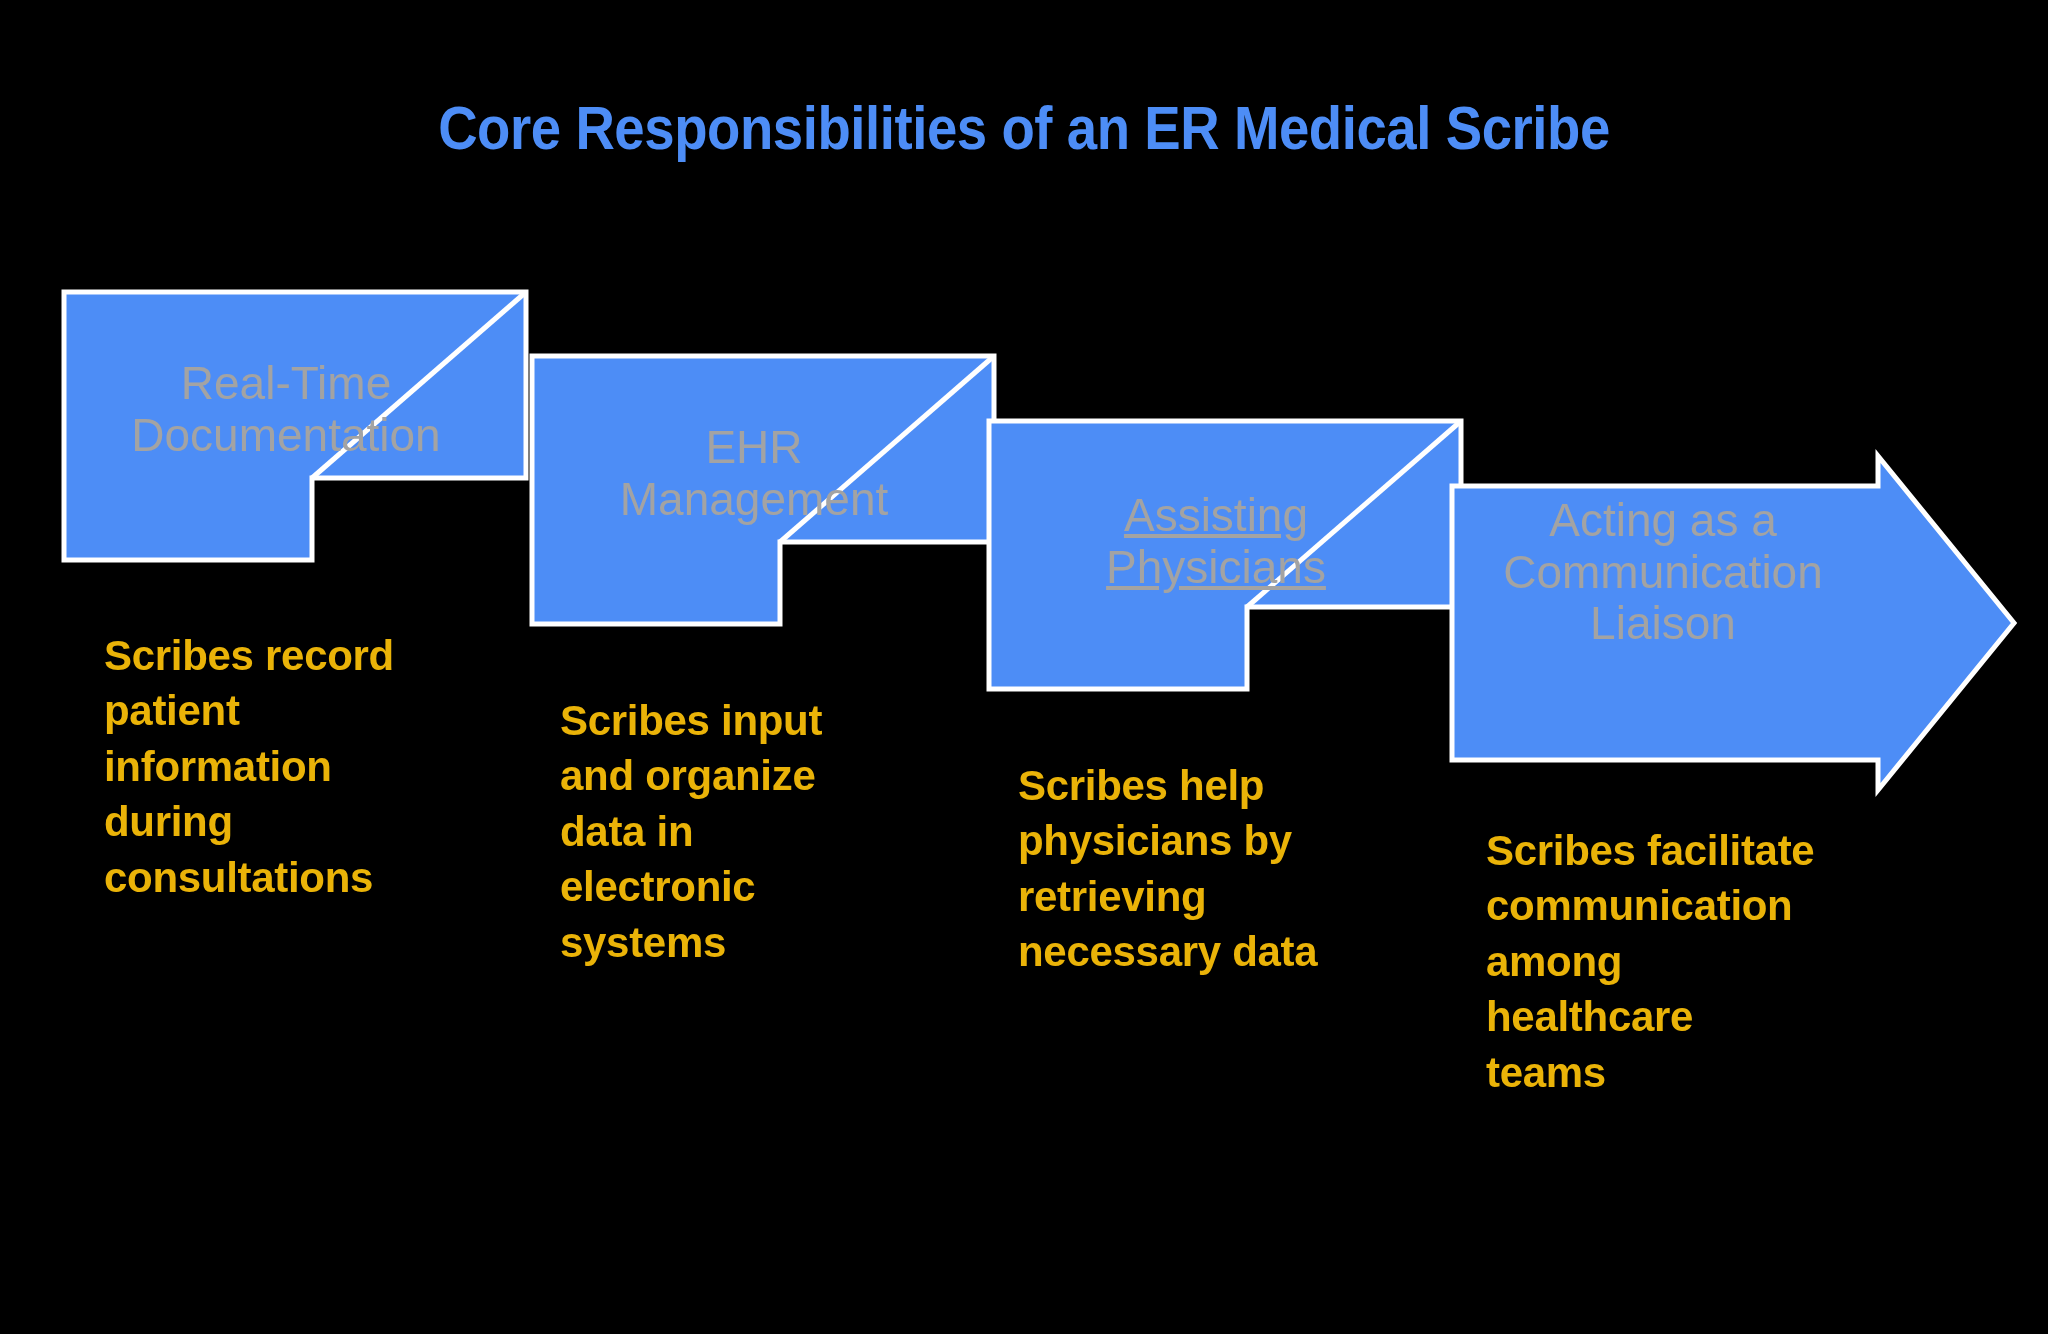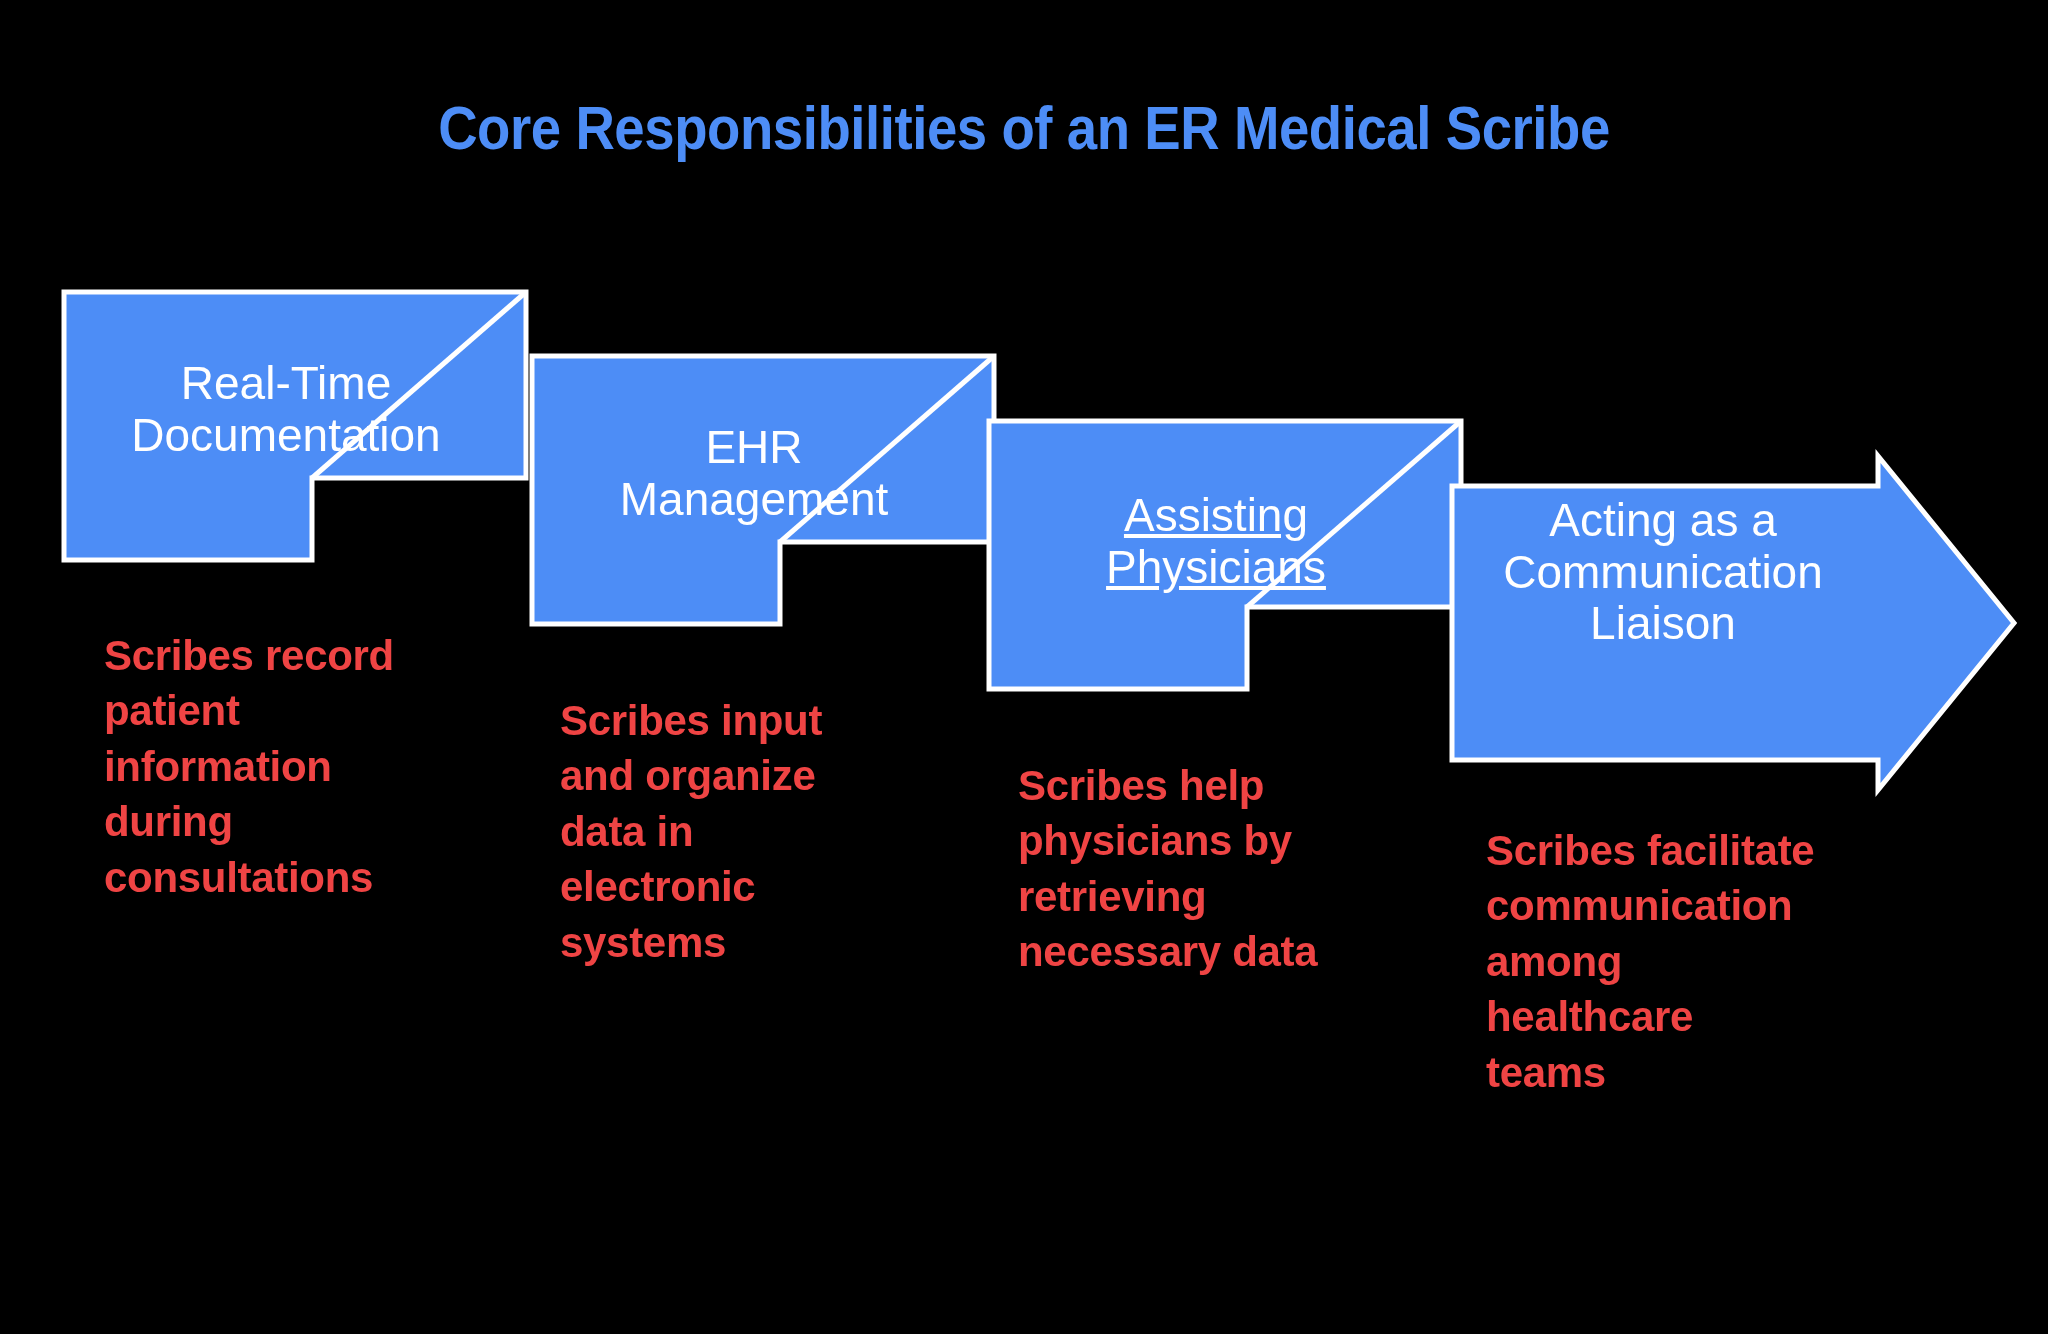--- a/index.html
+++ b/index.html
@@ -36,34 +36,34 @@
   
   .stage-shape {
     position: absolute;
   }
   .stage-shape svg {
     display: block;
     overflow: visible;
   }
   .shape-label {
     position: absolute;
-    color: #ffffff;
+    color: #a3a3a3;
     font-family: "Liberation Sans", sans-serif;
     font-weight: normal;
     font-size: 46px;
     line-height: 1.12;
     text-align: center;
     white-space: pre-line;
     pointer-events: none;
   }
 
   
   .caption {
     position: absolute;
-    color: #ef4444;
+    color: #eab308;
     font-family: "Liberation Sans", sans-serif;
     font-weight: bold;
     font-size: 42px;
     line-height: 1.32;
     letter-spacing: -0.3px;
     white-space: pre-line;
   }
 </style>
 </head>
 <body>

